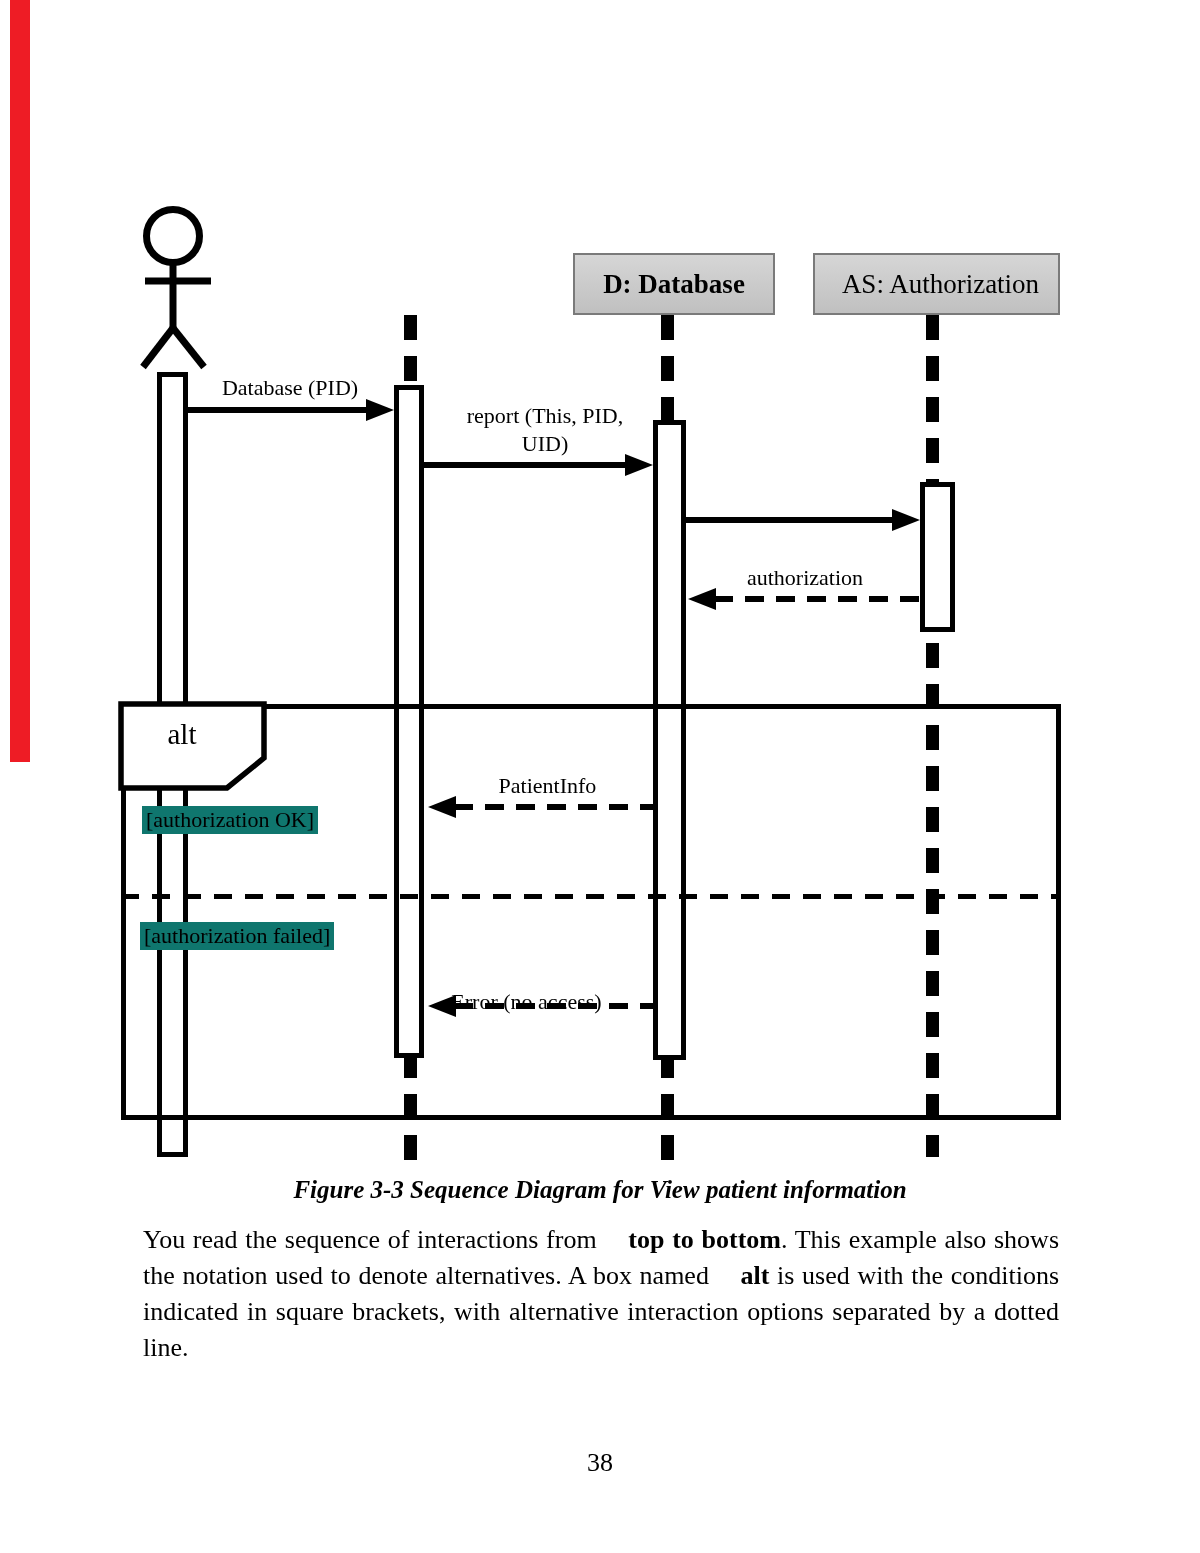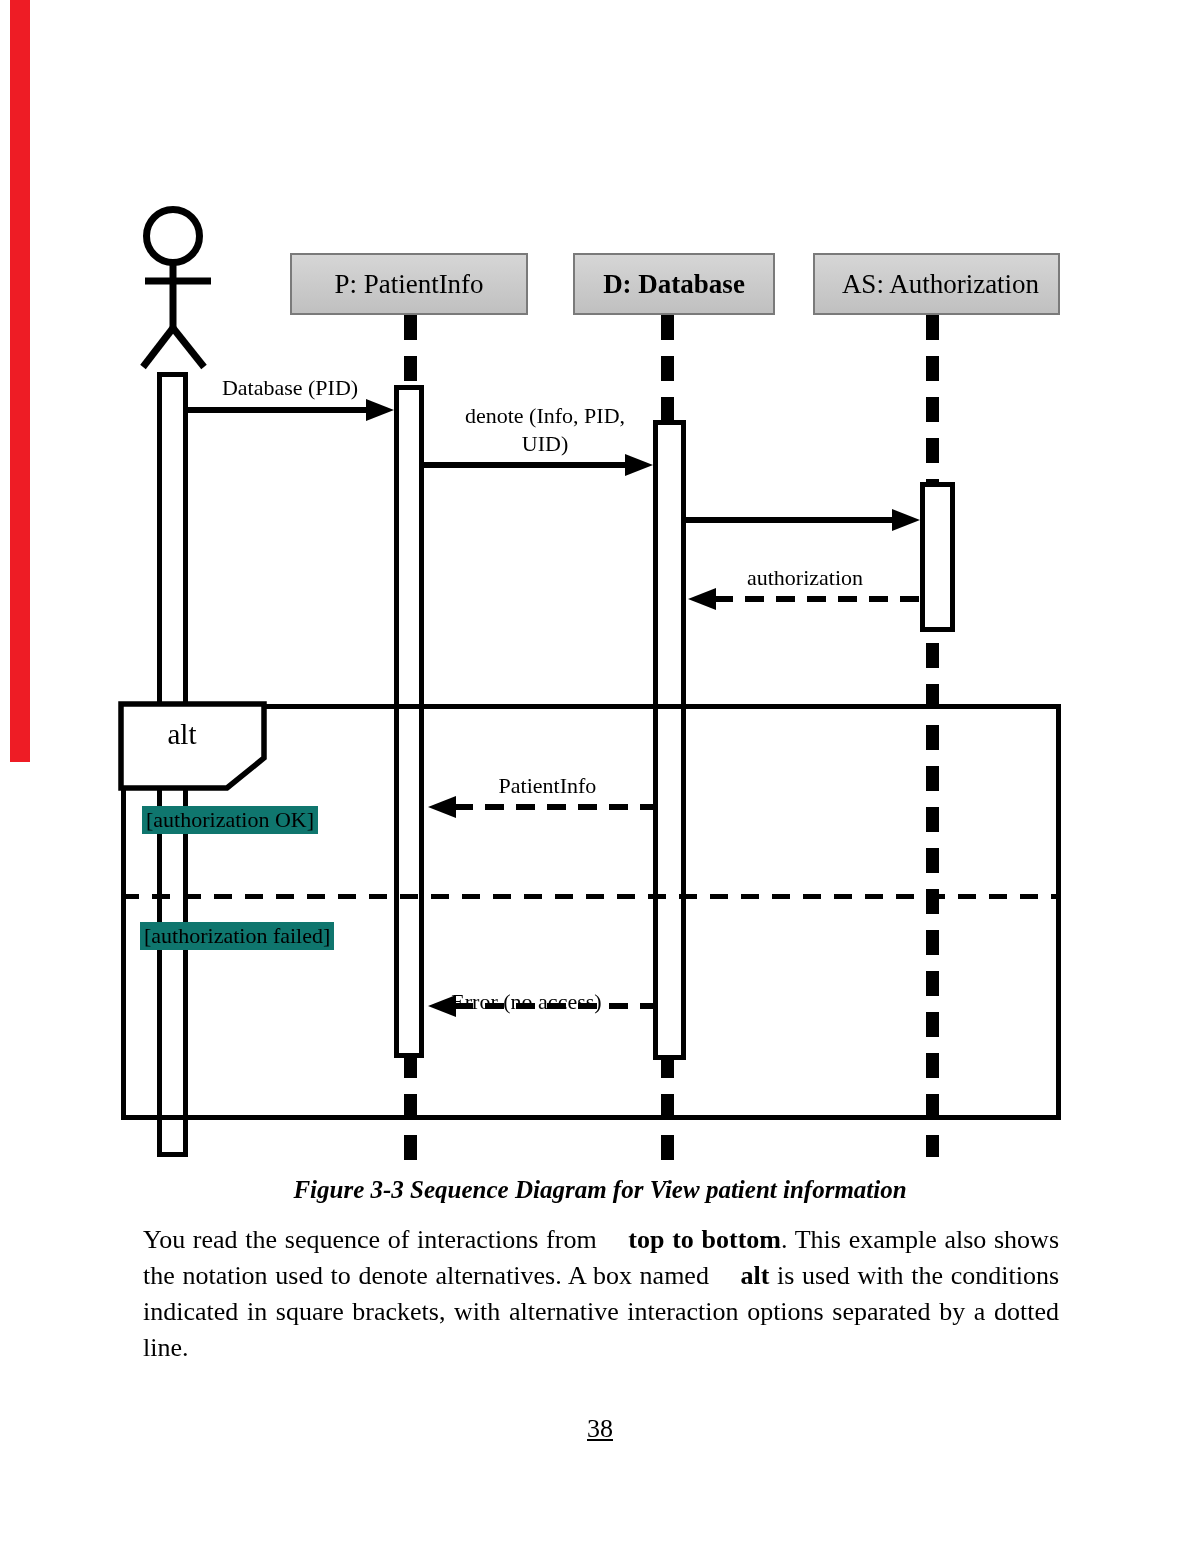--- a/index.html
+++ b/index.html
@@ -38,61 +38,58 @@
   .divider{left:121px;top:894px;width:940px;height:5px;
            background:repeating-linear-gradient(90deg,#000 0 18px,transparent 18px 31px);z-index:6;}
   .guard{font-size:22px;background:#0f766e;padding:1px 4px;z-index:6;}
 
   
   .caption{left:0;top:1176px;width:1200px;text-align:center;font-size:25px;
            font-weight:bold;font-style:italic;z-index:2;}
   .bodytext{left:143px;top:1222px;width:916px;font-size:26px;line-height:36px;
             text-align:justify;z-index:2;}
   .bodytext .b{font-weight:bold;margin-left:24px;}
-  .pagenum{left:0;top:1414px;width:1200px;text-align:center;font-size:26px;z-index:2;text-decoration:underline;}
+  .pagenum{left:0;top:1448px;width:1200px;text-align:center;font-size:26px;z-index:2;}
 </style>
 </head>
 <body>
 
 <div id="page">
 
   <div class="abs change-bar"></div>
 
   <svg class="abs" style="left:130px;top:205px;z-index:2;" width="92" height="168" viewBox="0 0 92 168">
     <circle cx="43" cy="31" r="26.5" fill="none" stroke="#000" stroke-width="7"></circle>
     <line x1="43" y1="57.5" x2="43" y2="125" stroke="#000" stroke-width="7"></line>
     <line x1="15" y1="76" x2="81" y2="76" stroke="#000" stroke-width="7"></line>
     <line x1="43" y1="123" x2="13" y2="162" stroke="#000" stroke-width="7"></line>
     <line x1="43" y1="123" x2="74" y2="162" stroke="#000" stroke-width="7"></line>
   </svg>
 
-  <div class="abs head-box" style="left:290px;top:253px;width:238px;">
-    <span>P: PatientInfo</span>
-  </div>
   <div class="abs head-box" style="left:573px;top:253px;width:202px;font-weight:bold;">
     <span>D: Database</span>
   </div>
   <div class="abs head-box" style="left:813px;top:253px;width:247px;padding-left:8px;">
     <span>AS: Authorization</span>
   </div>
 
   <div class="abs lifeline" style="left:404px;top:315px;height:845px;"></div>
   <div class="abs lifeline" style="left:661px;top:315px;height:845px;"></div>
   <div class="abs lifeline" style="left:926px;top:315px;height:842px;"></div>
 
   <div class="abs act-bar" style="left:157px;top:372px;width:31px;height:785px;"></div>
   <div class="abs act-bar" style="left:394px;top:385px;width:30px;height:673px;"></div>
   <div class="abs act-bar" style="left:653px;top:420px;width:33px;height:640px;"></div>
   <div class="abs act-bar" style="left:920px;top:482px;width:35px;height:150px;"></div>
 
   <div class="abs mlabel" style="left:200px;top:374px;width:180px;">Database (PID)</div>
   <div class="abs hline" style="left:188px;top:407px;width:180px;"></div>
   <div class="abs arrow-r" style="left:366px;top:399px;"></div>
 
-  <div class="abs mlabel" style="left:450px;top:402px;width:190px;">denote (Info, PID, UID)</div>
+  <div class="abs mlabel" style="left:450px;top:402px;width:190px;">report (This, PID, UID)</div>
   <div class="abs hline" style="left:424px;top:462px;width:203px;"></div>
   <div class="abs arrow-r" style="left:625px;top:454px;"></div>
 
   <div class="abs hline" style="left:686px;top:517px;width:208px;"></div>
   <div class="abs arrow-r" style="left:892px;top:509px;"></div>
 
   <div class="abs mlabel" style="left:730px;top:564px;width:150px;">authorization</div>
   <div class="abs arrow-l" style="left:688px;top:588px;"></div>
   <div class="abs dashline" style="left:714px;top:596px;width:206px;"></div>
 

